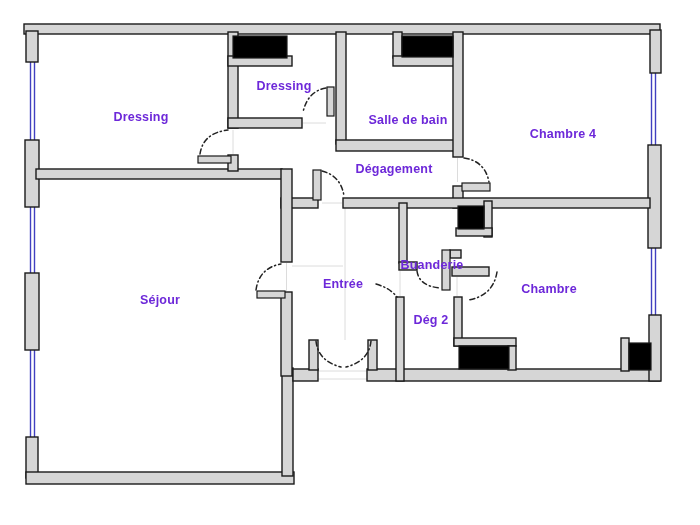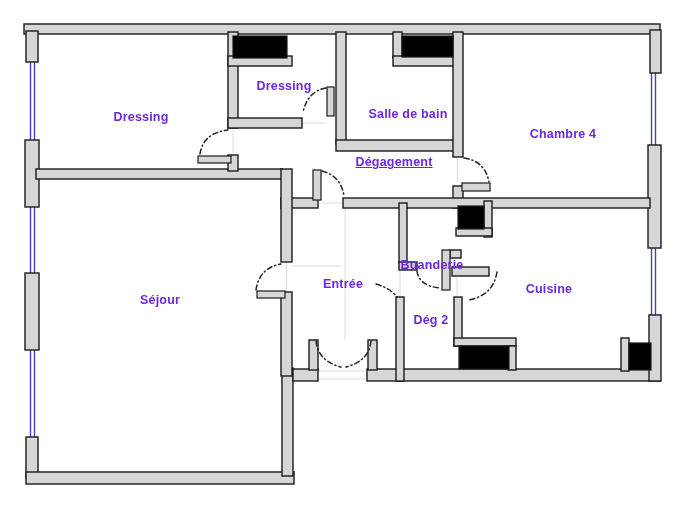--- a/index.html
+++ b/index.html
@@ -152,21 +152,21 @@
       <path d="M417,271 Q419,286 440,288"></path>
       <path d="M376,284 Q390,288 397,297"></path>
       <path d="M497,272 Q493,296 468,300"></path>
       <path d="M316,341 Q318,361 341,367"></path>
       <path d="M371,341 Q369,361 346,367"></path>
     </g>
   </svg>
 
   <div class="room-label" style="left:141px;top:117px;">Dressing</div>
   <div class="room-label" style="left:284px;top:86px;">Dressing</div>
-  <div class="room-label" style="left:408px;top:114px;">Salle de bain</div>
+  <div class="room-label" style="left:408px;top:120px;">Salle de bain</div>
   <div class="room-label" style="left:563px;top:134px;">Chambre 4</div>
-  <div class="room-label" style="left:394px;top:162px;text-decoration:underline;">Dégagement</div>
+  <div class="room-label" style="left:394px;top:169px;">Dégagement</div>
   <div class="room-label" style="left:112px;top:300px;margin-left:48px;">Séjour</div>
   <div class="room-label" style="left:343px;top:284px;text-align:center;">Entrée</div>
   <div class="room-label" style="left:432px;top:243px;margin-top:22px;">Buanderie</div>
   <div class="room-label" style="left:431px;top:320px;">Dég 2</div>
-  <div class="room-label" style="left:549px;top:289px;">Cuisine</div>
+  <div class="room-label" style="left:549px;top:289px;">Chambre</div>
 </div>
 
 </body></html>

